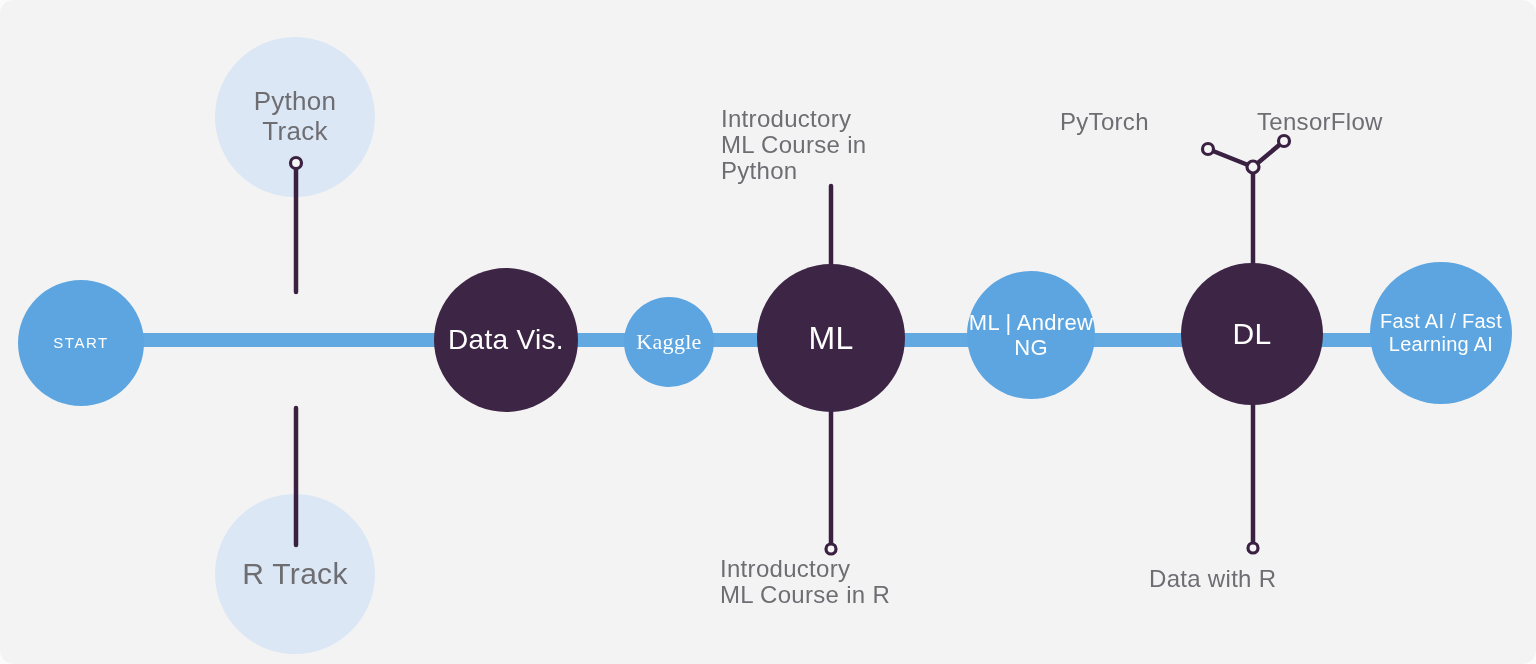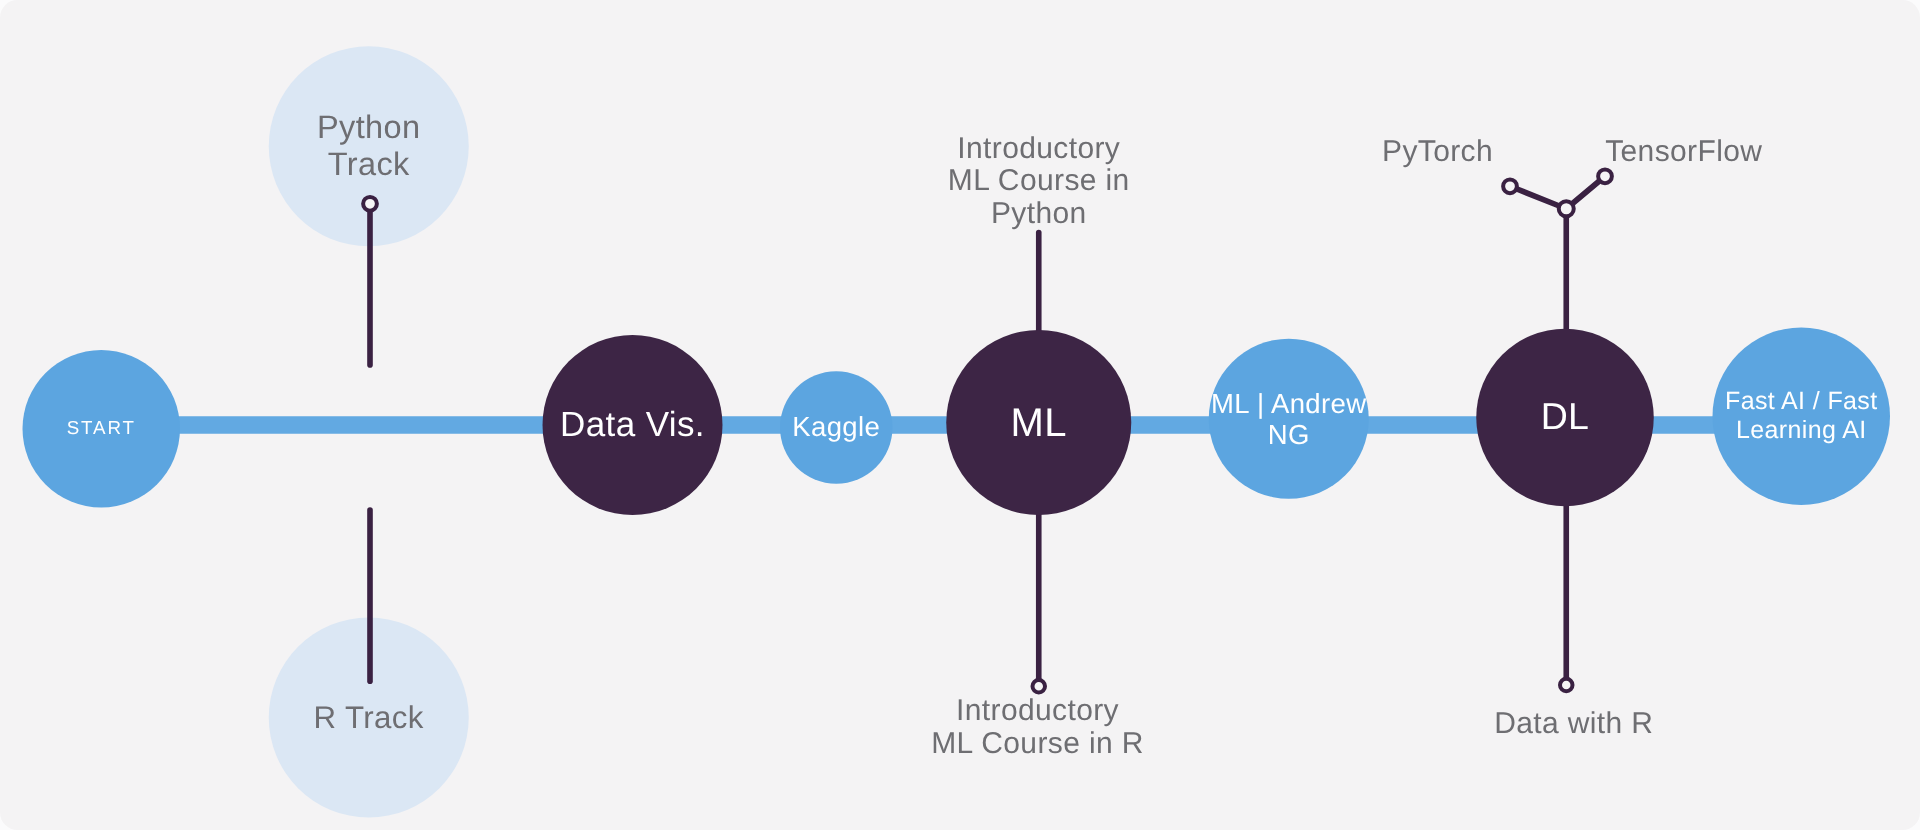--- a/index.html
+++ b/index.html
@@ -21,32 +21,32 @@
     letter-spacing:.3px;
   }
   .bubble.blue{background:var(--node-blue);color:var(--node-text-light);}
   .bubble.dark{background:var(--node-dark);color:var(--node-text-light);}
   .bubble.light{background:var(--node-light);color:var(--label-gray);}
   .connectors{position:absolute;left:0;top:0;}
   .trunk{stroke:var(--trunk-blue);stroke-width:14;}
   .stem{stroke:var(--stem-purple);stroke-width:4.5;stroke-linecap:round;fill:none;}
   .ring{fill:#f6f5f6;stroke:var(--stem-purple);stroke-width:3.2;}
   .annotation{
-    position:absolute;color:var(--label-gray);text-align:center;
+    position:absolute;color:var(--label-gray);
     white-space:pre-line;line-height:1.08;letter-spacing:.3px;
   }
 </style>
 </head>
 <body>
 
 <div class="canvas">
 
   <div class="bubble light" style="left:215px;top:37px;width:160px;height:160px;font-size:26px;">Python
 Track</div>
-  <div class="bubble light" style="left:215px;top:494px;width:160px;height:160px;font-size:25px;text-align:right;">R Track</div>
+  <div class="bubble light" style="left:215px;top:494px;width:160px;height:160px;font-size:30px;text-align:right;">R Track</div>
 
   <svg class="connectors" width="1536" height="664" viewBox="0 0 1536 664">
     <line class="trunk" x1="80" y1="340" x2="1442" y2="340"></line>
 
     <line class="stem" x1="296" y1="163" x2="296" y2="292"></line>
     <line class="stem" x1="296" y1="408" x2="296" y2="545"></line>
 
     <line class="stem" x1="831" y1="186" x2="831" y2="278"></line>
     <line class="stem" x1="831" y1="398" x2="831" y2="549"></line>
 
@@ -61,21 +61,21 @@
     <circle class="ring" cx="1208" cy="149" r="5.5"></circle>
     <circle class="ring" cx="1284" cy="141" r="5.5"></circle>
     <circle class="ring" cx="1253" cy="548" r="5"></circle>
   </svg>
 
   <div class="bubble blue" style="left:18px;top:280px;width:126px;height:126px;font-size:15px;letter-spacing:1.5px;">START</div>
 
 
   <div class="bubble dark" style="left:434px;top:268px;width:144px;height:144px;font-size:28px;">Data Vis.</div>
 
-  <div class="bubble blue" style="left:624px;top:297px;width:90px;height:90px;font-size:22px;">Kaggle</div>
+  <div class="bubble blue" style="left:624px;top:297px;width:90px;height:90px;font-size:22px;font-family:Liberation Serif, serif;">Kaggle</div>
 
   <div class="bubble blue" style="left:967px;top:271px;width:128px;height:128px;font-size:22px;">ML | Andrew
 NG</div>
 
   <div class="bubble dark" style="left:757px;top:264px;width:148px;height:148px;font-size:32px;">ML</div>
 
   <div class="bubble dark" style="left:1181px;top:263px;width:142px;height:142px;font-size:30px;text-align:right;">DL</div>
 
   <div class="bubble blue" style="left:1370px;top:262px;width:142px;height:142px;font-size:20px;">Fast AI / Fast
 Learning AI</div>

